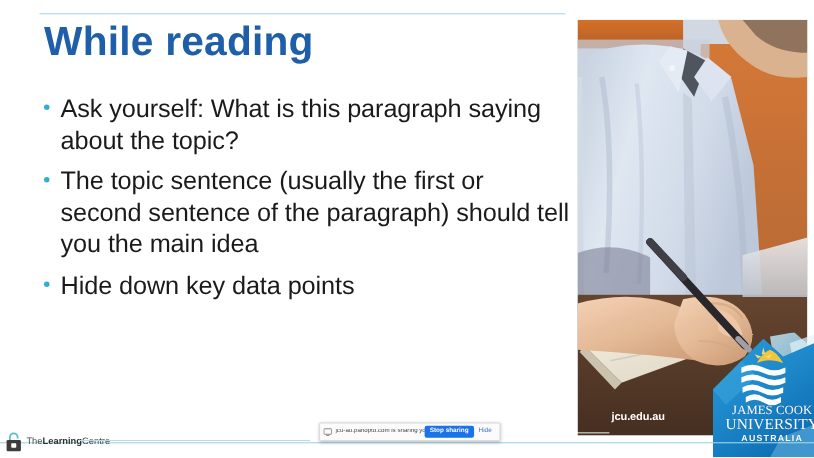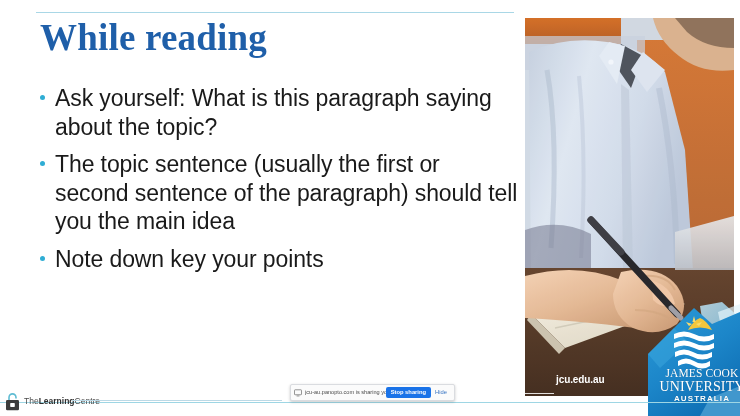--- a/index.html
+++ b/index.html
@@ -19,21 +19,21 @@
   .top-rule {
     position: absolute;
     left: 36px; top: 12px; width: 478px; height: 1px;
     background: #a9d7e6;
   }
 
   
   .slide-title {
     position: absolute;
     left: 40px; top: 16px;
-    font-family: Liberation Serif, serif;
+    font-family: Liberation Sans, sans-serif;
     font-size: 37px;
     line-height: 44px;
     color: #1f5fa9;
     letter-spacing: 0.2px;
     white-space: nowrap;
   }
 
   
   .bullets {
     position: absolute;
@@ -200,21 +200,21 @@
     <div class="bullet-item">
       <span class="bullet-dot"></span>
       <span>Ask yourself: What is this paragraph saying about the topic?</span>
     </div>
     <div class="bullet-item">
       <span class="bullet-dot"></span>
       <span>The topic sentence (usually the first or second sentence of the paragraph) should tell you the main idea</span>
     </div>
     <div class="bullet-item">
       <span class="bullet-dot"></span>
-      <span>Note down key your points</span>
+      <span>Hide down key data points</span>
     </div>
   </div>
 
   <div class="photo">
     <svg class="photo-svg" viewBox="0 0 209 378" preserveAspectRatio="none">
       <defs>
         <linearGradient id="shirtG" x1="0" y1="0" x2="1" y2="0.4">
           <stop offset="0%" stop-color="#c3cede"></stop>
           <stop offset="35%" stop-color="#dde6f1"></stop>
           <stop offset="70%" stop-color="#cfd9e8"></stop>

